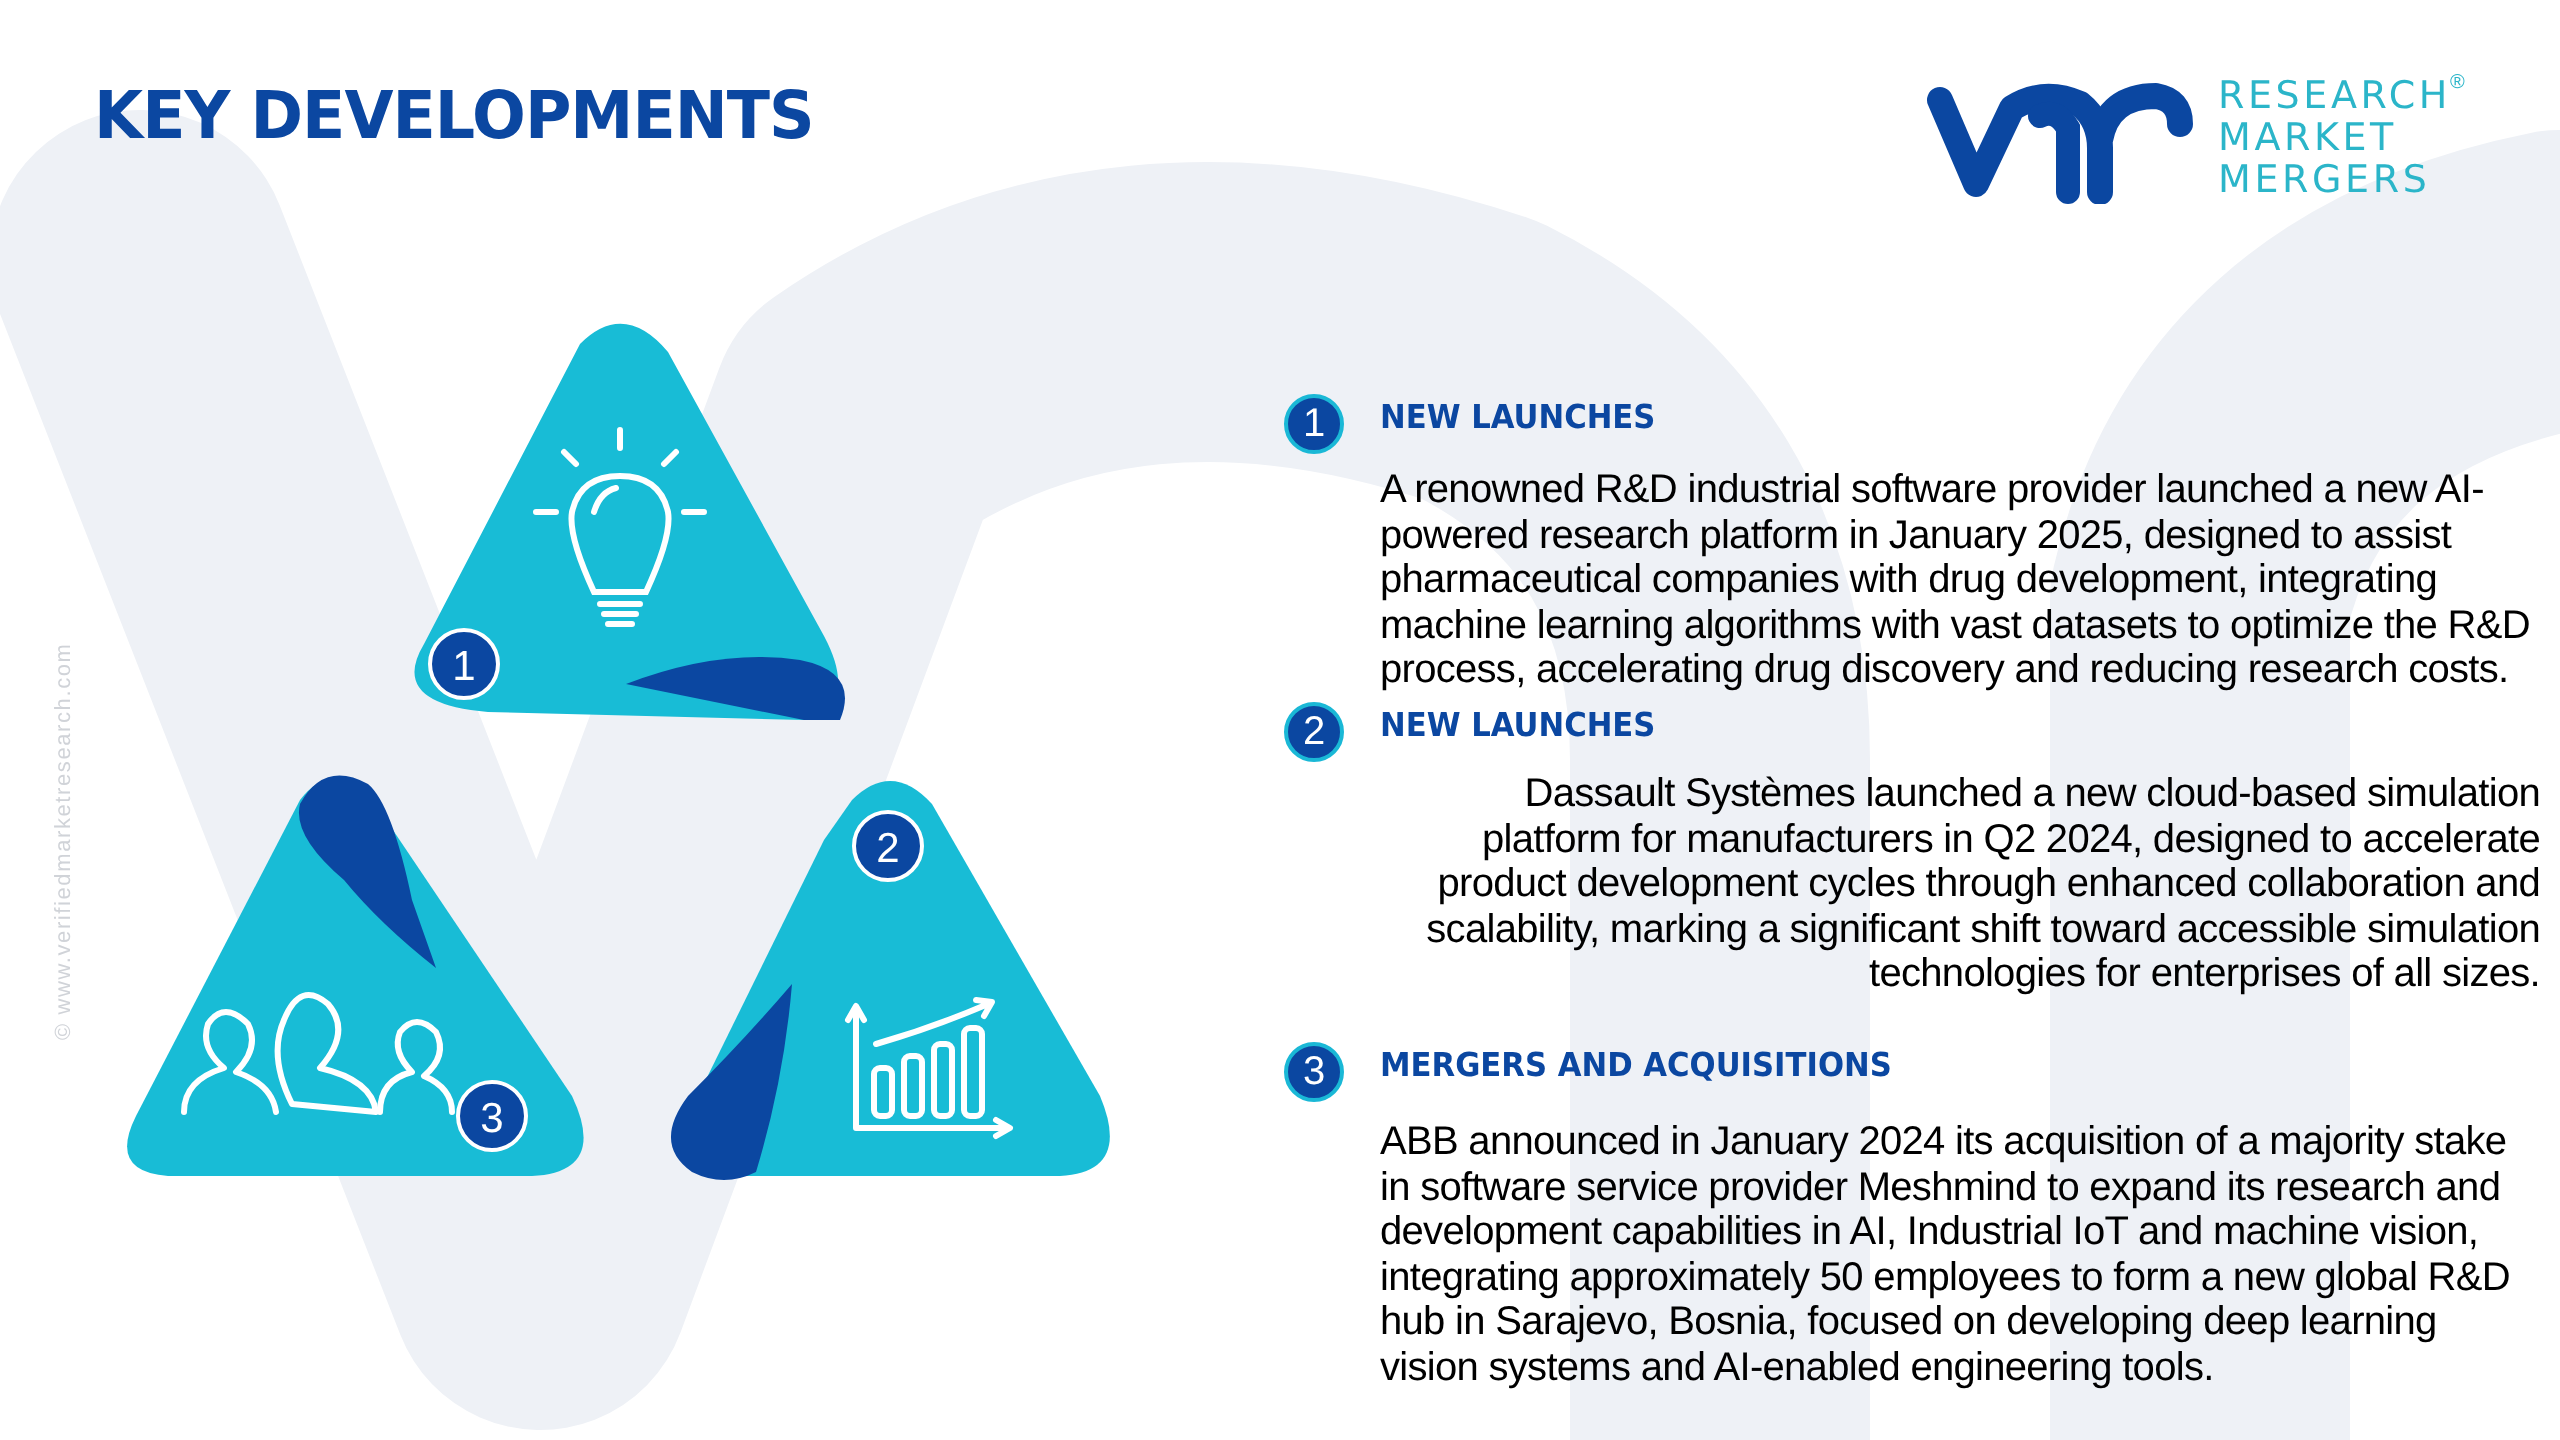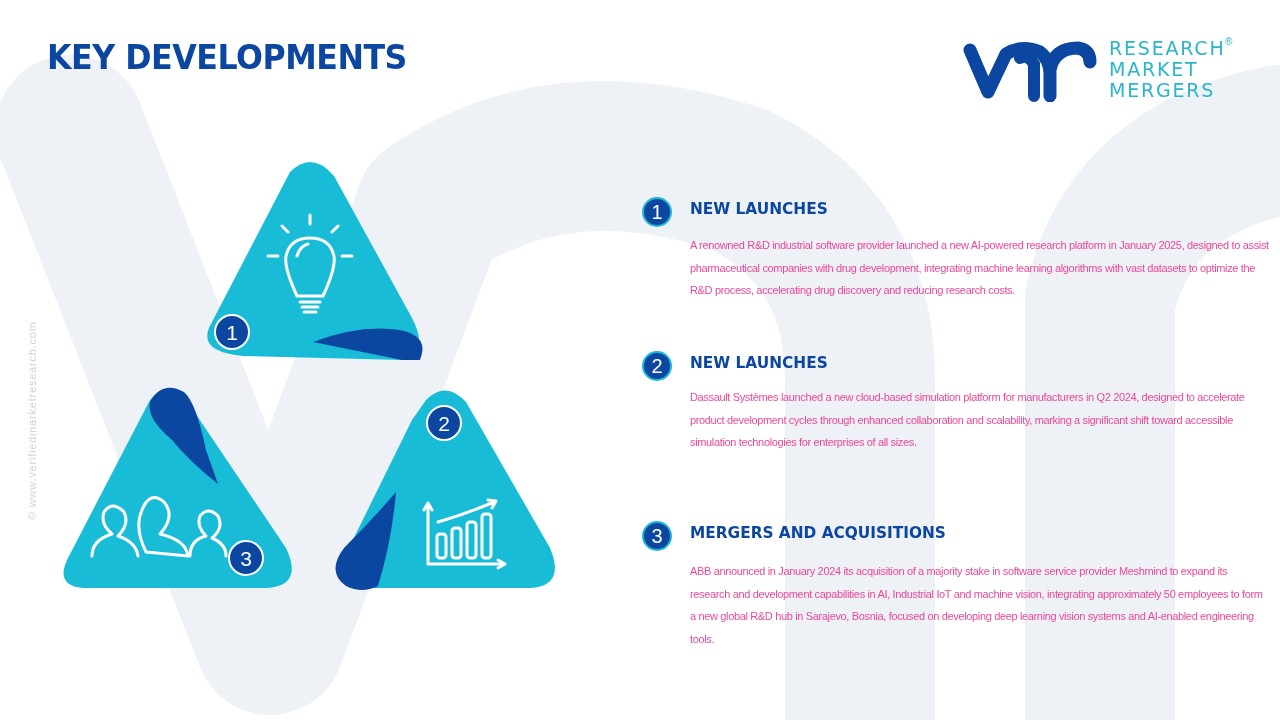--- a/index.html
+++ b/index.html
@@ -41,21 +41,21 @@
     font-family: "Liberation Sans", sans-serif;
   }
   .item-title {
     position: absolute; left: 48px; top: 2px;
     font-family: "DejaVu Sans", sans-serif; font-weight: bold;
     font-size: 16.5px; color: #0b47a1; white-space: nowrap;
     transform: scaleX(0.93); transform-origin: left top;
   }
   .item-body {
     position: absolute; left: 48px;
-    width: 580px; font-size: 11px; line-height: 22.5px; color: #ec4899;
+    width: 580px; font-size: 20px; line-height: 22.5px; color: #000000;
     letter-spacing: -0.35px;
   }
 </style>
 </head>
 <body>
 
 <svg class="watermark" viewBox="0 0 1280 720">
   <g fill="none" stroke="#eef1f6" stroke-width="150" stroke-linecap="round" stroke-linejoin="round">
     <path d="M 70 130 L 270 640 L 430 210 Q 560 120 740 180 Q 860 240 860 380 L 860 720"></path>
     <path d="M 1100 720 L 1100 300 Q 1130 170 1280 140"></path>
@@ -131,20 +131,20 @@
 
 <div class="item" style="top:197px;">
   <div class="badge">1</div>
   <div class="item-title">NEW LAUNCHES</div>
   <div class="item-body" style="top:37px;">A renowned R&amp;D industrial software provider launched a new AI-powered research platform in January 2025, designed to assist pharmaceutical companies with drug development, integrating machine learning algorithms with vast datasets to optimize the R&amp;D process, accelerating drug discovery and reducing research costs.</div>
 </div>
 
 <div class="item" style="top:351px;">
   <div class="badge">2</div>
   <div class="item-title">NEW LAUNCHES</div>
-  <div class="item-body" style="top:35px;">Dassault Systèmes launched a new cloud-based simulation platform for manufacturers in Q2 2024, designed to accelerate product development cycles through enhanced collaboration and scalability, marking a significant shift toward accessible simulation technologies for enterprises of all sizes.</div>
+  <div class="item-body" style="top:35px;text-align:right;">Dassault Systèmes launched a new cloud-based simulation platform for manufacturers in Q2 2024, designed to accelerate product development cycles through enhanced collaboration and scalability, marking a significant shift toward accessible simulation technologies for enterprises of all sizes.</div>
 </div>
 
 <div class="item" style="top:521px;">
   <div class="badge">3</div>
   <div class="item-title">MERGERS AND ACQUISITIONS</div>
   <div class="item-body" style="top:39px;">ABB announced in January 2024 its acquisition of a majority stake in software service provider Meshmind to expand its research and development capabilities in AI, Industrial IoT and machine vision, integrating approximately 50 employees to form a new global R&amp;D hub in Sarajevo, Bosnia, focused on developing deep learning vision systems and AI-enabled engineering tools.</div>
 </div>
 
 </body></html>

